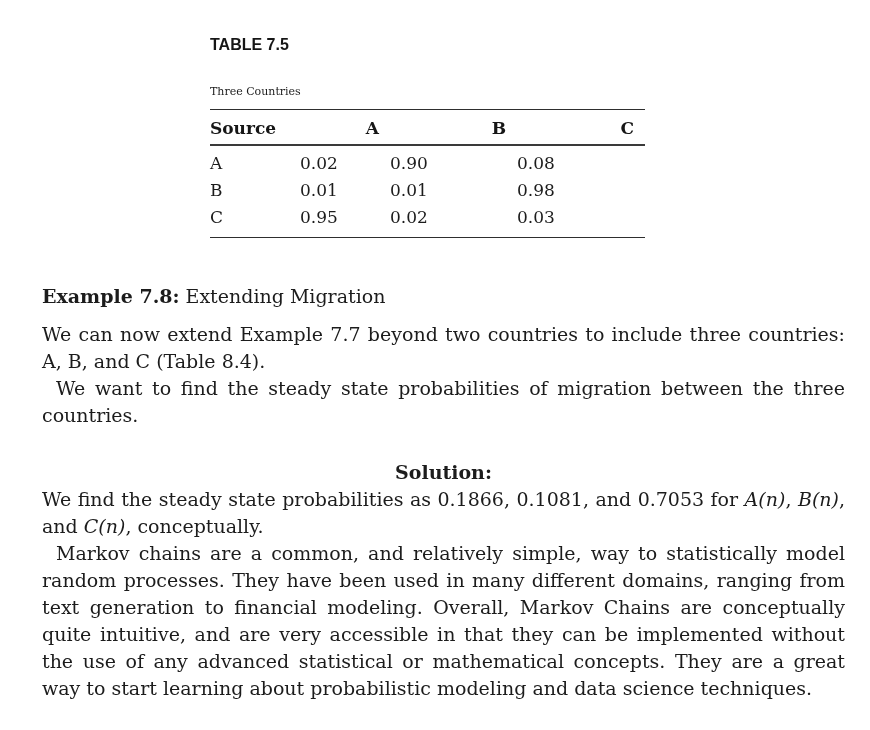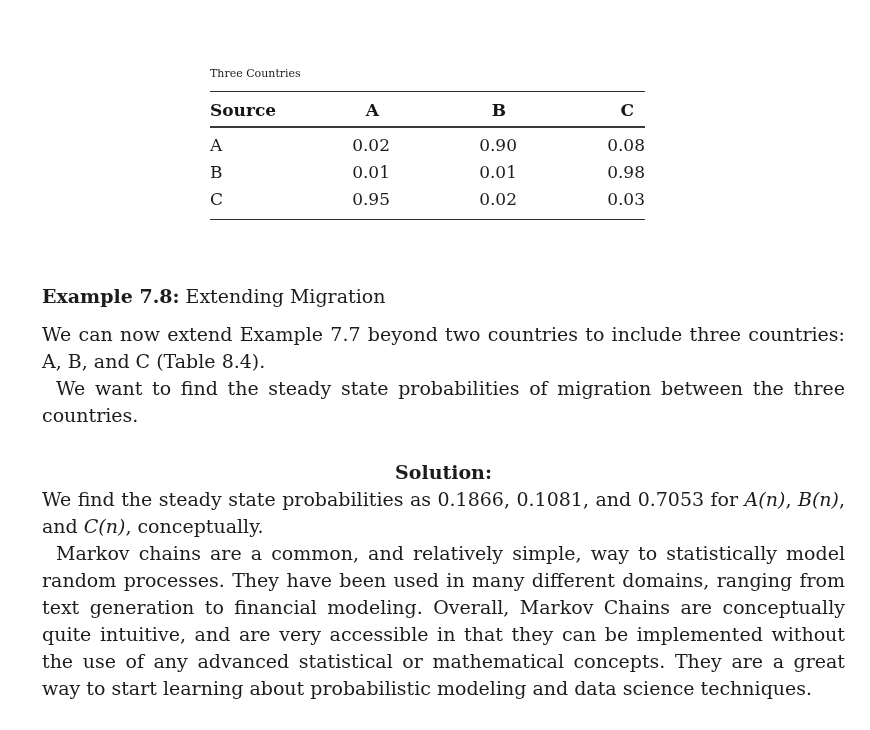--- a/index.html
+++ b/index.html
@@ -56,21 +56,21 @@
   }
   table.data-table th.h-src { text-align: left; }
   table.data-table th.h-num { text-align: right; padding-right: 11px; }
   table.data-table tbody td {
     padding: 3px 0 4px 0;
     color: #1c1c1c;
   }
   table.data-table tbody tr:first-child td { padding-top: 7px; }
   table.data-table tbody tr:last-child td  { padding-bottom: 10px; }
   table.data-table td.t-src { text-align: left; }
-  table.data-table td.t-num { text-align: right; }
+  table.data-table td.t-num { }
 
   
   .body-block {
     position: absolute;
     left: 42px;
     top: 283px;
     width: 803px;
     font-size: 19px;
     line-height: 27px;
     text-align: justify;
@@ -90,20 +90,21 @@
     margin-top: 30px !important;
     text-align: center;
   }
 </style>
 </head>
 <body>
 
 <div class="page">
 
   <div class="table-block">
+    <div class="table-label">TABLE 7.5</div>
     <div class="table-caption">Three Countries</div>
     <table class="data-table">
       <colgroup>
         <col class="c-src">
           <col class="c-a">
           <col class="c-b">
           <col class="c-c">
       </colgroup>
       <thead>
         <tr>

